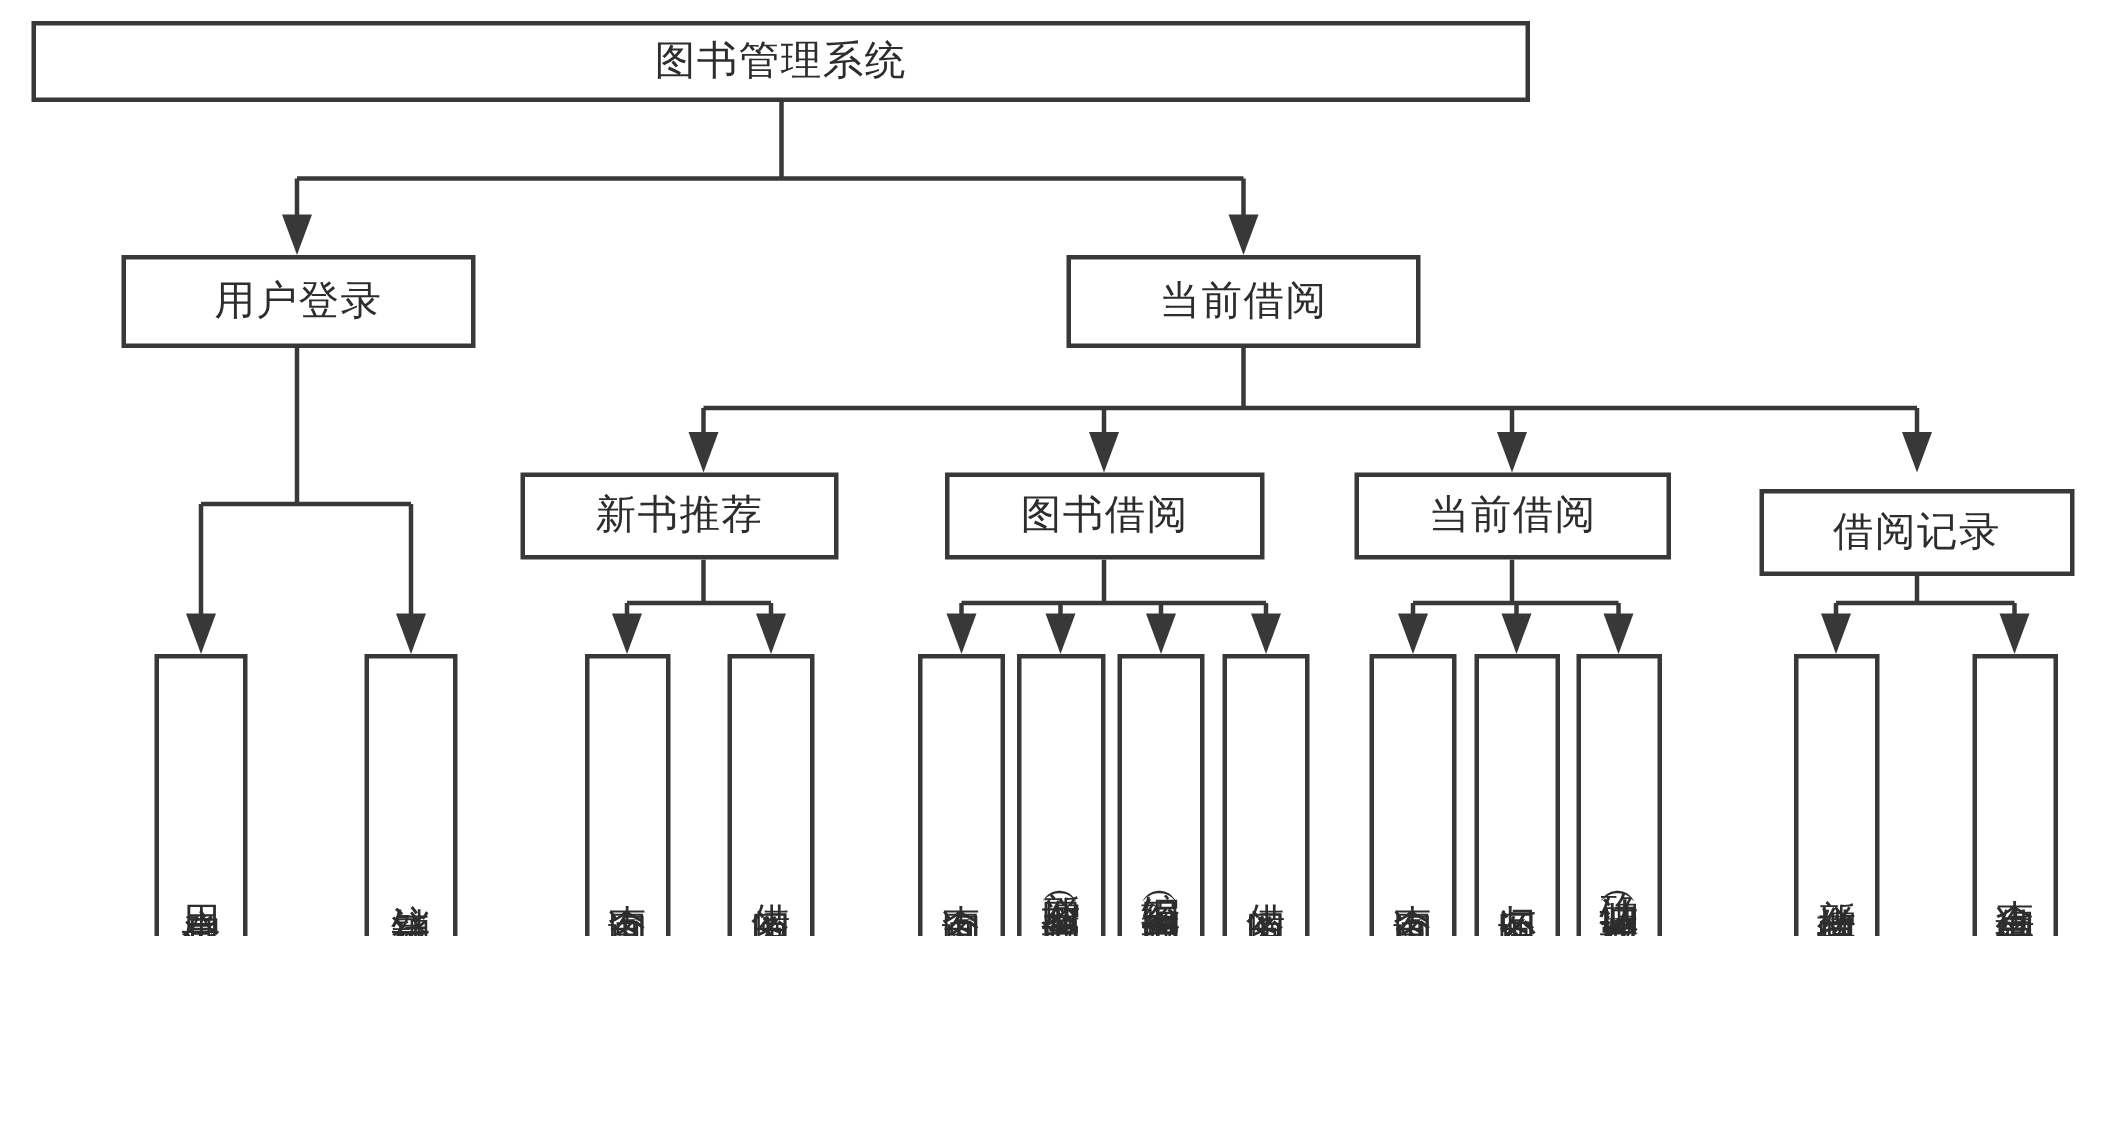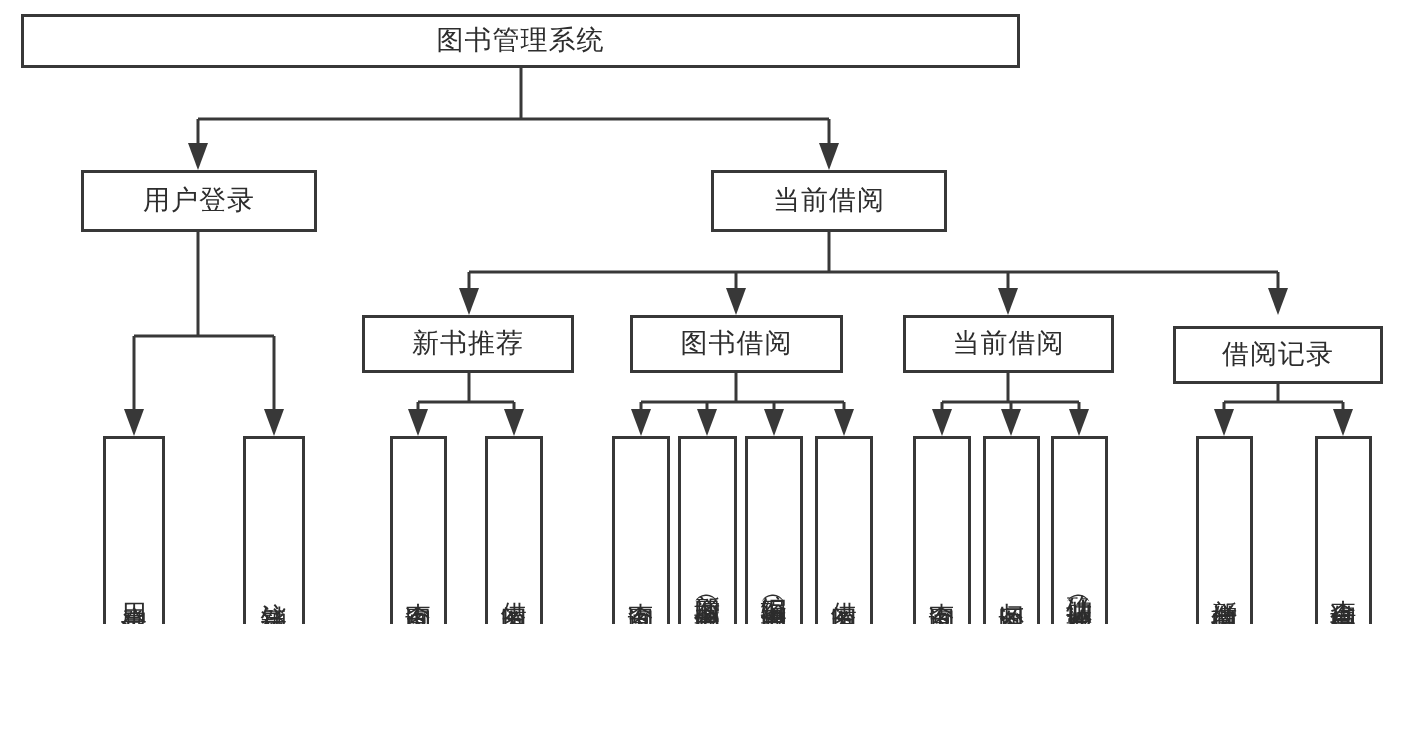--- a/index.html
+++ b/index.html
@@ -121,21 +121,21 @@
       <path d="M1214 409 L1234 409 L1224 436 Z"></path>
       <path d="M1333 409 L1353 409 L1343 436 Z"></path>
     </g>
   </svg>
 
   <div class="node" style="left:21px; top:14px; width:999px; height:54px;">图书管理系统</div>
 
   <div class="node" style="left:81px; top:170px; width:236px; height:62px;">用户登录</div>
   <div class="node" style="left:711px; top:170px; width:236px; height:62px;">当前借阅</div>
 
-  <div class="node" style="left:362px; top:315px; width:212px; height:58px;">新书推荐</div>
+  <div class="node" style="left:347px; top:315px; width:212px; height:58px;">新书推荐</div>
   <div class="node" style="left:630px; top:315px; width:213px; height:58px;">图书借阅</div>
   <div class="node" style="left:903px; top:315px; width:211px; height:58px;">当前借阅</div>
   <div class="node" style="left:1173px; top:326px; width:210px; height:58px;">借阅记录</div>
 
   <div class="node leaf" style="left:103px; top:436px; width:62px; height:303px;">用户登录</div>
   <div class="node leaf" style="left:243px; top:436px; width:62px; height:303px;">注销登录</div>
 
   <div class="node leaf" style="left:390px; top:436px; width:57px; height:303px;">查询图书</div>
   <div class="node leaf" style="left:485px; top:436px; width:58px; height:303px;">借阅图书</div>
 

